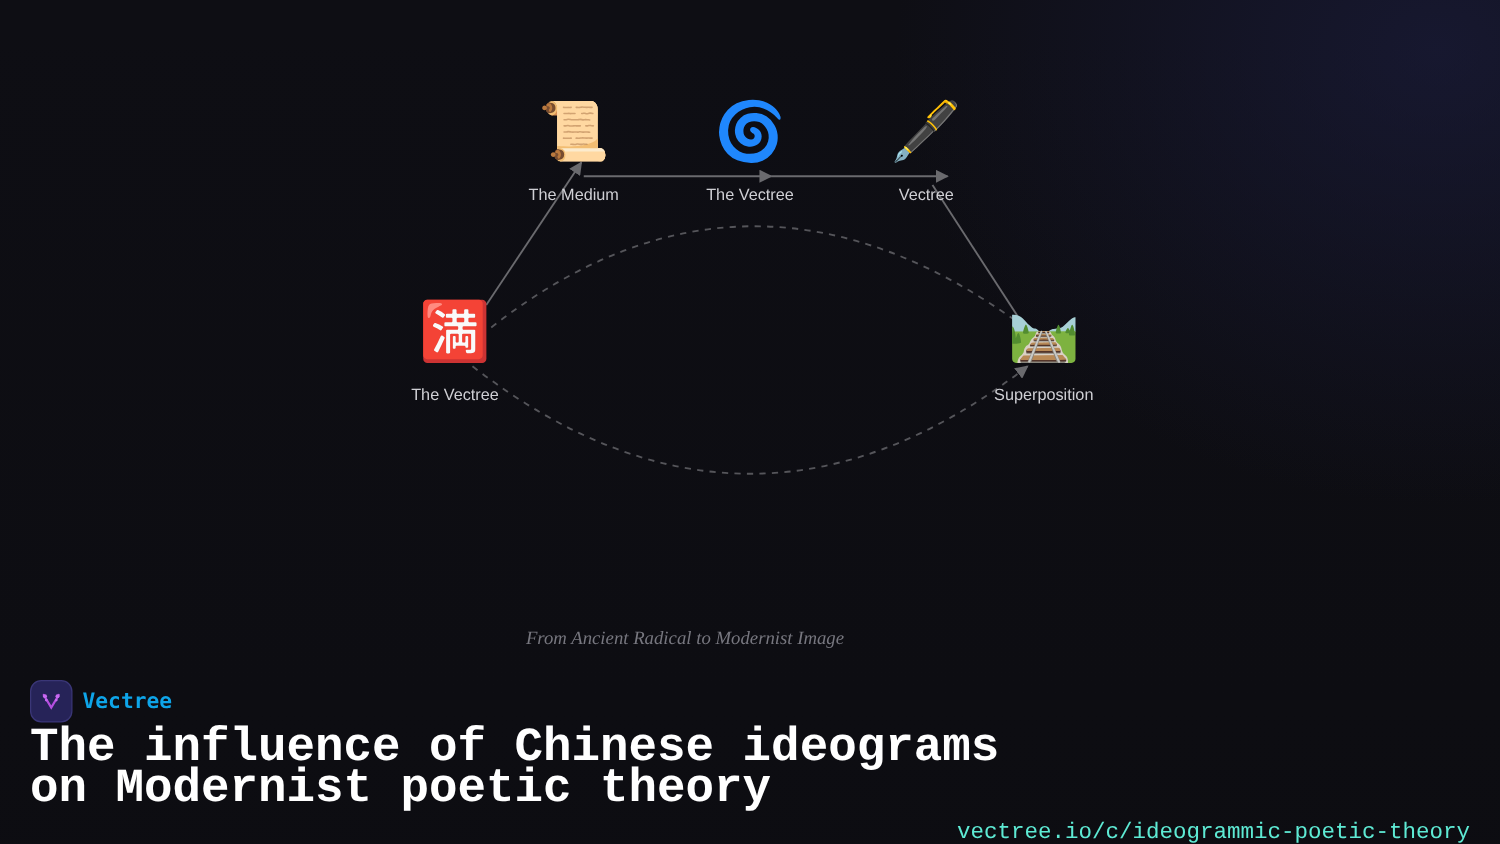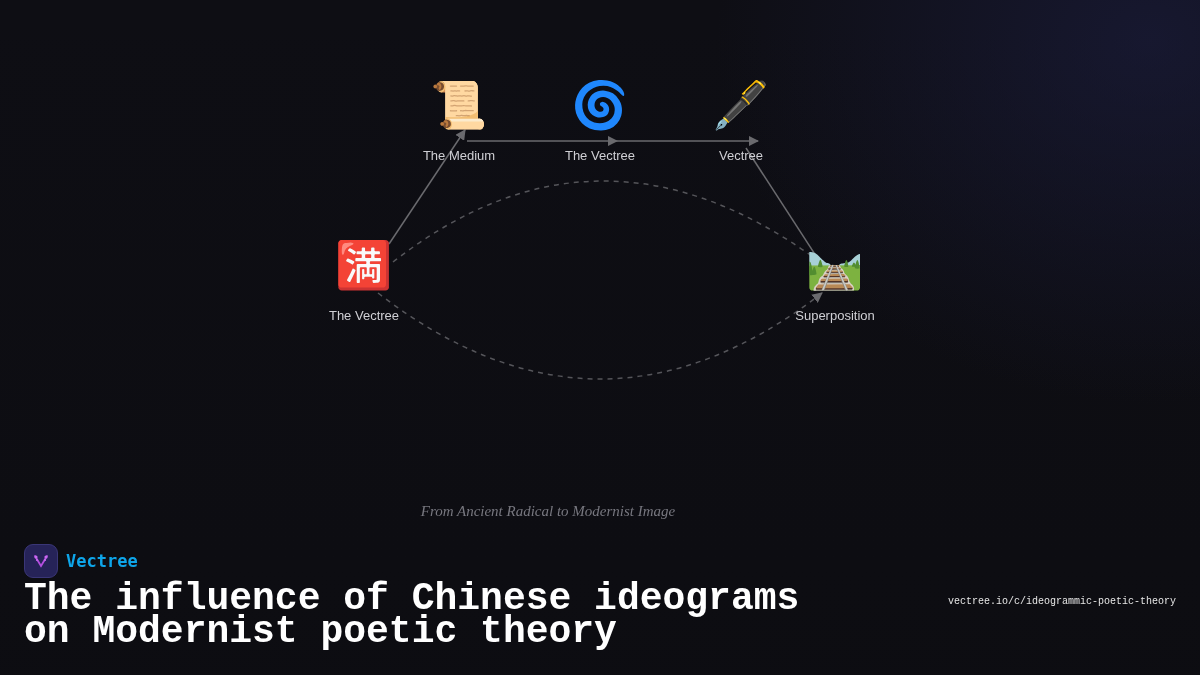--- a/index.html
+++ b/index.html
@@ -28,22 +28,22 @@
       border: 1px solid #3a3677; box-sizing: border-box;
       display: flex; align-items: center; justify-content: center;
     }
     .brand-name { font-family: "DejaVu Sans Mono", monospace; font-weight: bold; font-size: 17px; color: #0ea5e9; }
     .title {
       position: absolute; left: 24px; top: 582px; width: 840px;
       font-family: "Liberation Mono", monospace; font-weight: bold; font-size: 38px; line-height: 33px;
       color: #ffffff; letter-spacing: 0px;
     }
     .url {
-      position: absolute; right: 24px; top: 596px;
-      font-family: "Liberation Mono", monospace; font-size: 10px; color: #e5e5e5;
+      position: absolute; right: 24px; top: 656px;
+      font-family: "Liberation Mono", monospace; font-size: 18px; color: #5eead4;
     }
   </style>
 </head>
 <body>
 
 <div class="bg-glow"></div>
 
 <svg class="edges" width="1200" height="675">
   <defs>
     <marker id="arrow" viewBox="0 0 10 10" refX="9" refY="5" markerWidth="7" markerHeight="7" orient="auto-start-reverse">

